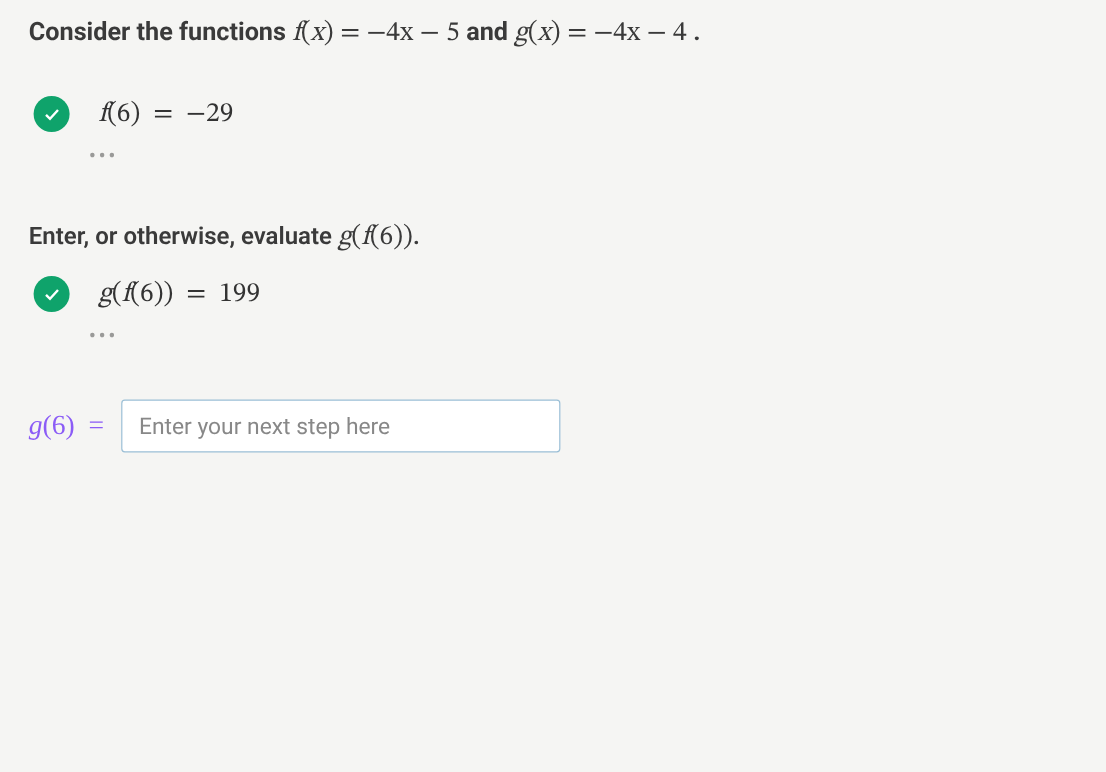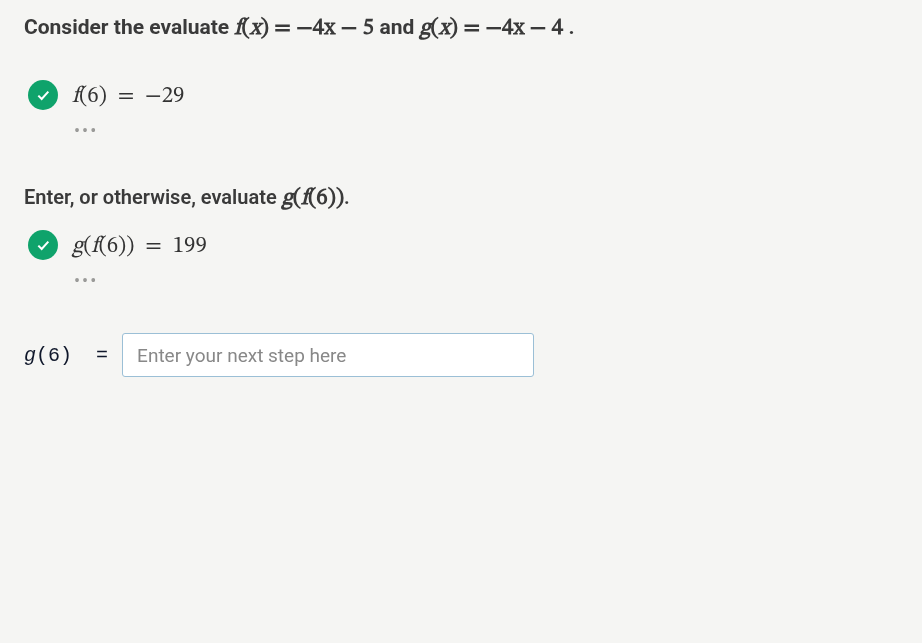--- a/index.html
+++ b/index.html
@@ -21,41 +21,40 @@
       margin-bottom: 36px;
       line-height: 1.4;
     }
     .question-intro .bold {
       font-weight: 700;
     }
     .math {
       font-family: "Cambria Math", "STIX Two Math", "Times New Roman", serif;
       font-style: italic;
       font-size: 23px;
-      font-weight: bold;
     }
     .math .op {
       font-style: normal;
     }
     .math .num {
       font-style: normal;
     }
     .part {
       margin-bottom: 42px;
     }
     .part-prompt {
       font-size: 20px;
       font-weight: 600;
       color: #3a3a3a;
       margin-bottom: 18px;
     }
     .answer-row {
       display: flex;
       align-items: center;
-      gap: 14px;
+      gap: 24px;
       margin-left: 4px;
     }
     .check-icon {
       width: 30px;
       height: 30px;
       border-radius: 50%;
       background: #0fa36b;
       display: flex;
       align-items: center;
       justify-content: center;
@@ -87,47 +86,47 @@
       letter-spacing: 2px;
       cursor: pointer;
     }
     .input-row {
       display: flex;
       align-items: center;
       gap: 14px;
       margin-top: 18px;
     }
     .input-lhs {
-      font-family: Liberation Mono, monospace;
-      font-size: 20px;
-      color: #0f172a;
+      font-family: Liberation Serif, serif;
+      font-size: 23px;
+      color: #8b5cf6;
     }
     .input-lhs .fn {
       font-style: italic;
     }
     .step-input {
       height: 44px;
-      width: 412px;
+      width: 366px;
       border: 1px solid #9bbfd6;
       border-radius: 3px;
       background: #fff;
       font-size: 19px;
       padding: 0 14px;
       color: #333;
       font-family: inherit;
     }
     .step-input::placeholder {
       color: #888;
     }
   </style>
 </head>
 <body>
 
 <div class="question-intro">
-  <span class="bold">Consider the evaluate </span>
+  <span class="bold">Consider the functions </span>
   <span class="math">
     <span>f</span><span class="op">(</span><span>x</span><span class="op">)</span> <span class="op">=</span> <span class="num">−4x − 5</span>
   </span>
   <span class="bold"> and </span>
   <span class="math">
     <span>g</span><span class="op">(</span><span>x</span><span class="op">)</span> <span class="op">=</span> <span class="num">−4x − 4</span>
   </span><span class="bold">.</span>
 </div>
 
 <div class="part">

